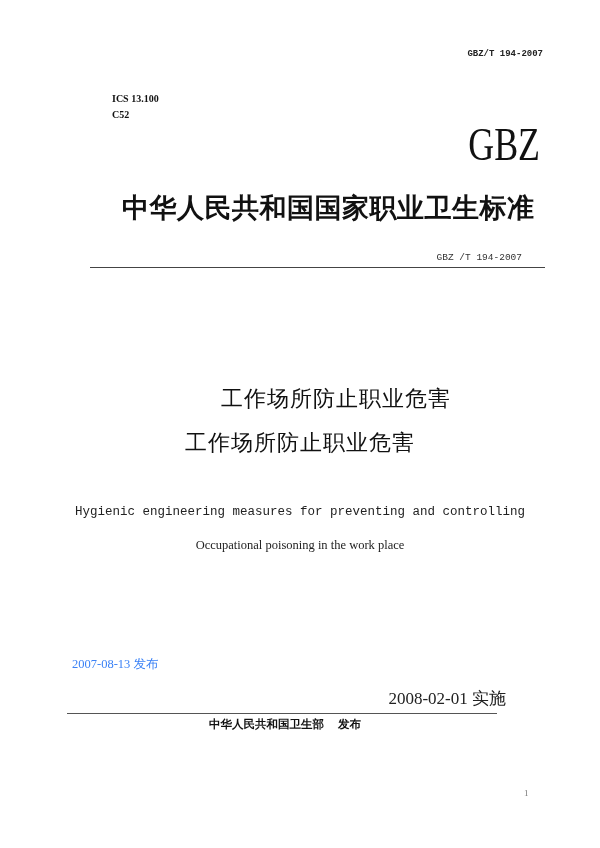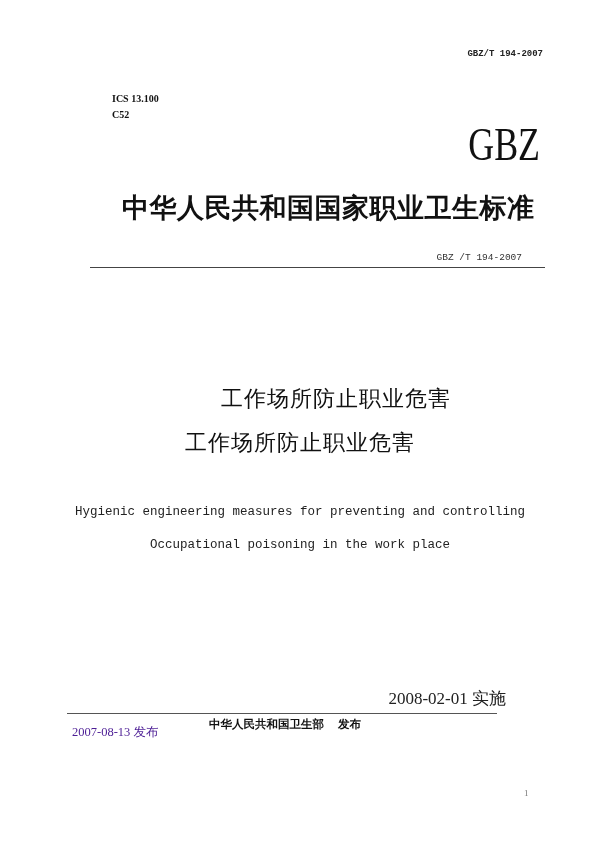--- a/index.html
+++ b/index.html
@@ -9,22 +9,22 @@
     .ics { left: 72px; top: 91px; font-family: Liberation Serif, serif; font-weight: bold; font-size: 10px; line-height: 16px; color: #111; margin-left: 40px; }
     .gbz-big { right: 60px; top: 122px; font-family: "Liberation Serif", serif; font-size: 46px; line-height: 46px; transform: scaleX(0.78); transform-origin: right top; color: #111; }
     .std-title { left: 0; width: 600px; top: 190px; text-align: left; padding-left: 122px; box-sizing: border-box; font-family: "DejaVu Sans", sans-serif; font-weight: bold; font-size: 27px; letter-spacing: 0.5px; color: #111; }
     .std-code { right: 78px; top: 252px; font-family: "Liberation Mono", monospace; font-size: 9.5px; color: #333; }
     .rule-top { left: 90px; width: 455px; top: 267px; height: 0; border-top: 1.5px solid #444; }
     .title-cn { left: 0; width: 600px; text-align: center; font-family: "DejaVu Sans", sans-serif; font-size: 22px; color: #111; letter-spacing: 1px; }
     .t1 { top: 384px; margin-left: 36px; }
     .t2 { top: 428px; }
     .title-en { left: 0; width: 600px; text-align: center; font-family: "Liberation Mono", monospace; font-size: 12.5px; color: #222; }
     .e1 { top: 505px; }
-    .e2 { top: 538px; }
-    .date-l { left: 72px; top: 724px; font-family: "Liberation Serif", serif; font-size: 12.5px; color: #4c1d95; }
+    .e2 { top: 538px; font-family: Liberation Serif, serif; }
+    .date-l { left: 72px; top: 656px; font-family: "Liberation Serif", serif; font-size: 12.5px; color: #3b82f6; }
     .date-r { right: 94px; top: 687px; font-family: "Liberation Serif", serif; font-size: 17px; color: #222; }
     .rule-bottom { left: 67px; width: 430px; top: 713px; height: 0; border-top: 1.5px solid #555; }
     .issuer { left: 0; width: 600px; top: 717px; text-align: center; font-family: "DejaVu Sans", sans-serif; font-weight: bold; font-size: 11.5px; color: #111; padding-right: 30px; box-sizing: border-box; }
     .issuer .gap { display: inline-block; width: 14px; }
     .pageno { left: 524px; top: 788px; font-family: "Liberation Serif", serif; font-size: 9px; color: #777; }
   </style>
 </head>
 <body>
 
 <div class="abs hdr-code">GBZ/T 194-2007</div>

